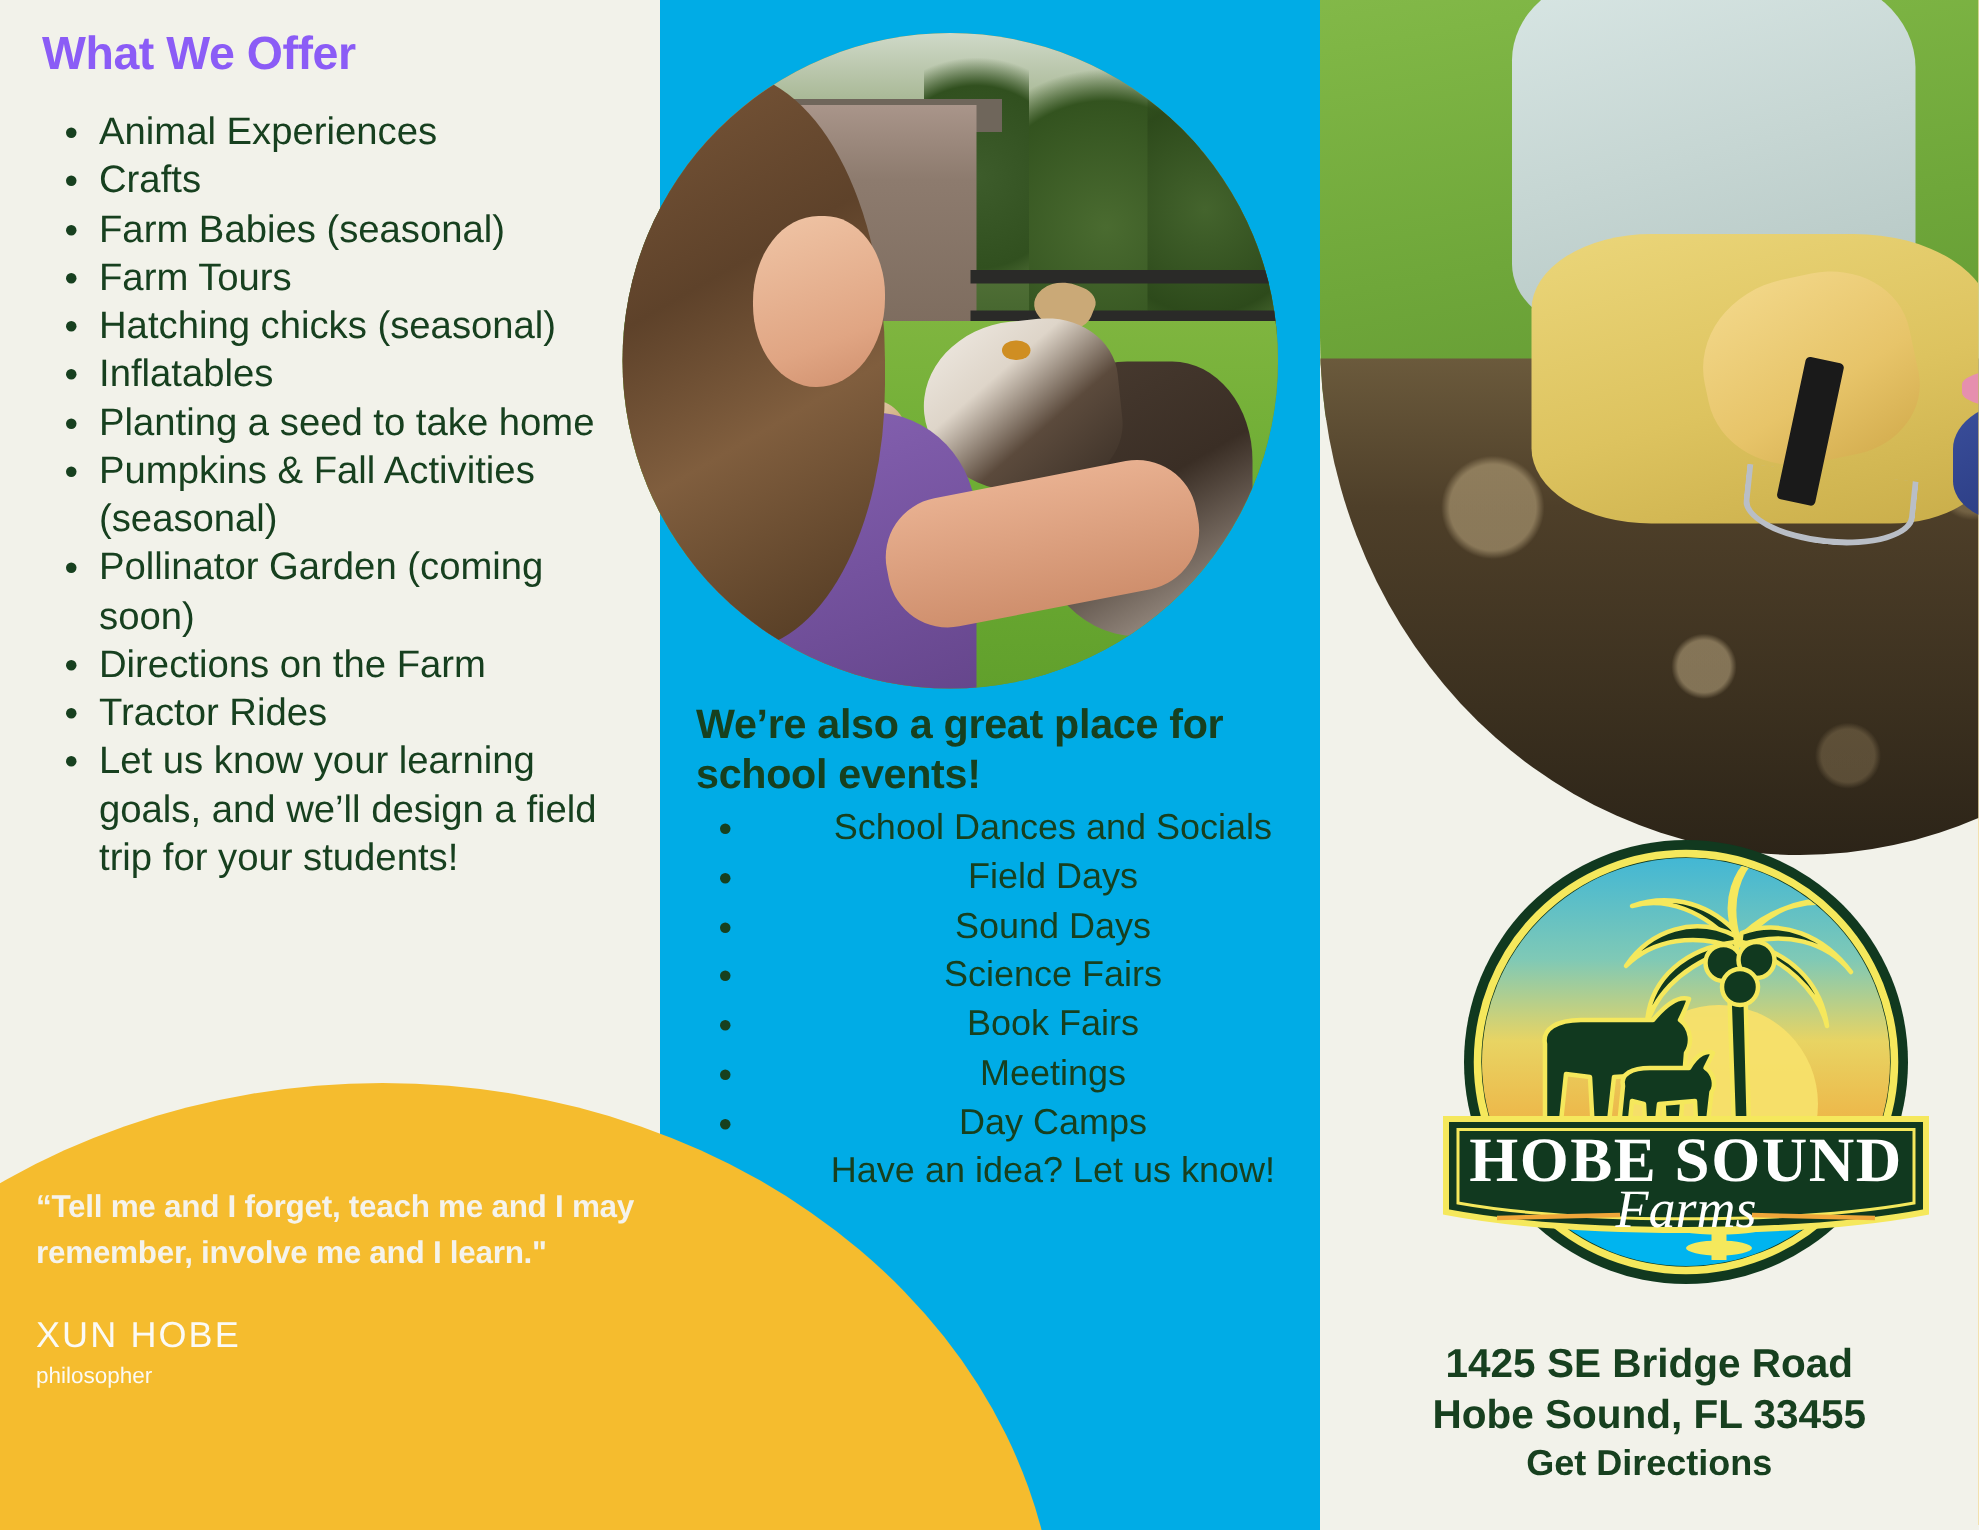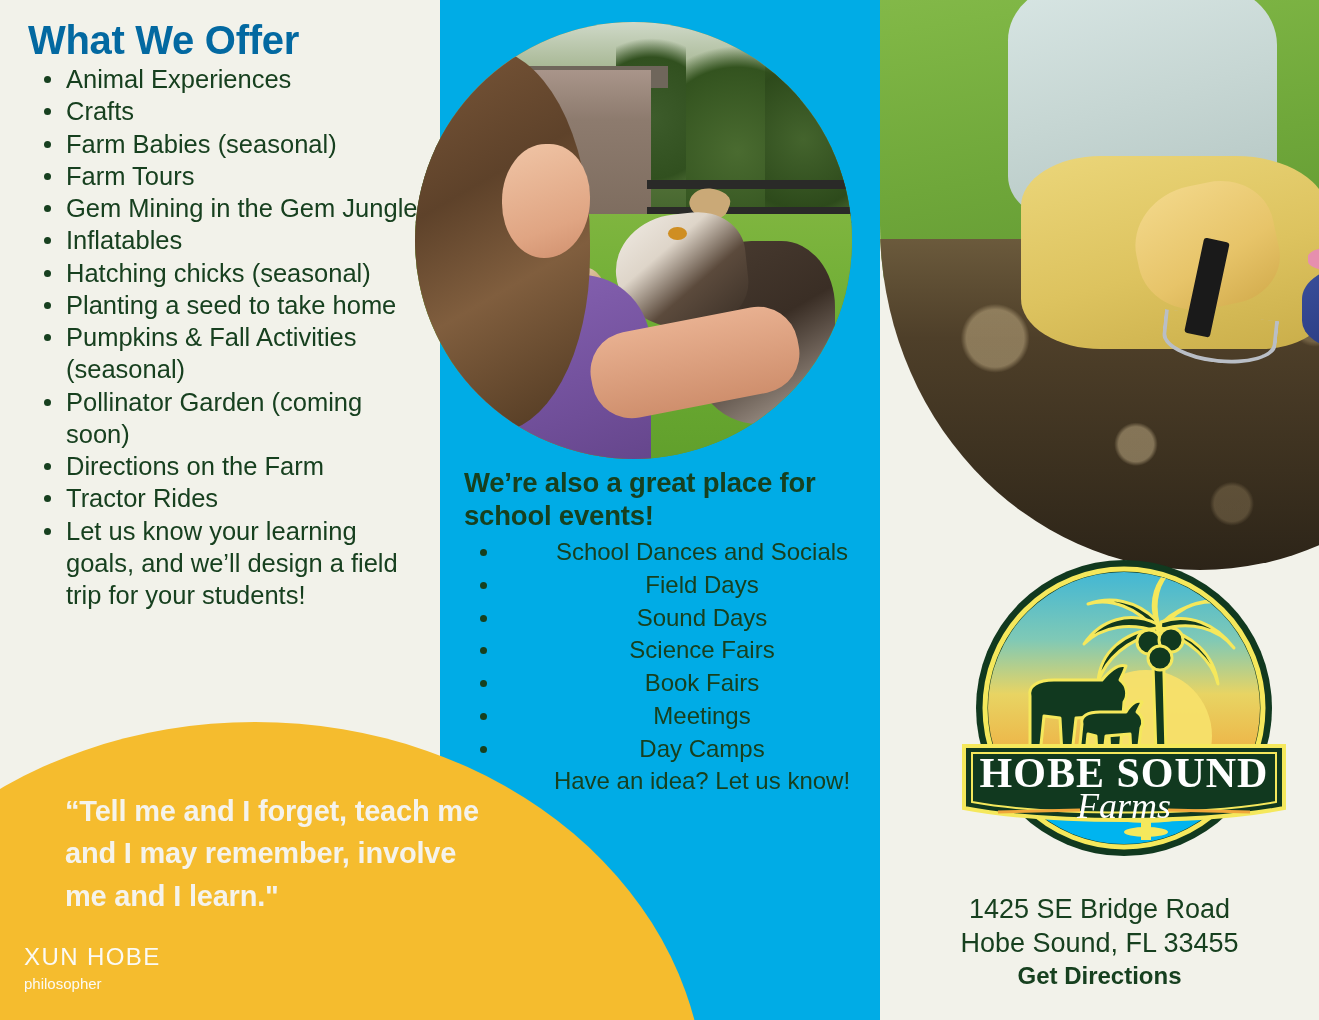--- a/index.html
+++ b/index.html
@@ -12,22 +12,22 @@
   .page { position:relative; width:1319px; height:1020px; overflow:hidden; background:#f2f2ea; }
 
   
   .col-left   { position:absolute; left:0;    top:0; width:440px;  height:1020px; background:#f2f2ea; }
   .col-mid    { position:absolute; left:440px;top:0; width:440px;  height:1020px; background:#00ace6; }
   .col-right  { position:absolute; left:880px;top:0; width:439px;  height:1020px; background:#f2f2ea; }
 
   
   .offer-wrap { position:absolute; left:0; top:0; width:440px; padding:18px 22px 0 22px; z-index:6; }
   h2.offer-title {
-    font-size:40px; font-weight:bold; color:#0369a1; letter-spacing:-0.3px;
-    margin:0 0 0 6px;
+    font-size:31px; font-weight:bold; color:#8b5cf6; letter-spacing:-0.3px;
+    margin:0 0 18px 6px;
   }
   ul.offer-list { list-style:none; color:#17401f; font-size:25.5px; line-height:1.265; }
   ul.offer-list li {
     position:relative; padding-left:44px; margin-bottom:0px;
   }
   ul.offer-list li::before {
     content:""; position:absolute; left:22px; top:13px;
     width:7px; height:7px; border-radius:50%; background:#17401f;
   }
 
@@ -37,21 +37,21 @@
     width:900px; height:760px;
     border-radius:50%;
     background:#f5bc2e;
     z-index:7;
   }
   .quote-content {
     position:absolute; left:0; top:790px; width:520px;
     padding:0 24px; z-index:8; color:#f5f3ec;
   }
   .quote-text {
-    font-size:29px; font-weight:bold; line-height:1.46; letter-spacing:-0.2px;margin-left:41px;
+    font-size:21px; font-weight:bold; line-height:1.46; letter-spacing:-0.2px;
   }
   .quote-author {
     margin-top:26px; font-size:24px; letter-spacing:1.4px; color:#fbfaf5; font-weight:400;
   }
   .quote-role { margin-top:4px; font-size:15px; color:#fbfaf5; }
 
   
   .goat-photo {
     position:absolute; left:415px; top:22px; width:437px; height:437px;
     border-radius:50%; overflow:hidden; z-index:5;
@@ -163,21 +163,21 @@
     background:#1a1a1a; border-radius:3px; transform:rotate(12deg); }
   .kp-tine { position:absolute; left:44%; top:63%; width:18%; height:7%;
     border-bottom:4px solid #b9bec6; border-left:4px solid #b9bec6; border-right:4px solid #b9bec6;
     border-radius:0 0 50% 50%; transform:rotate(6deg); }
 
   
   .logo { position:absolute; left:960px; top:540px; width:328px; height:330px; z-index:9; }
   .logo svg { width:100%; height:100%; display:block; }
 
   .address { position:absolute; left:880px; top:892px; width:439px; text-align:center; z-index:9; }
-  .addr-line { font-size:27px; color:#17401f; line-height:1.26; }
+  .addr-line { font-size:27px; color:#17401f; line-height:1.26;font-weight:bold; }
   .get-dir { font-size:24px; color:#17401f; font-weight:bold; margin-top:2px; }
 </style>
 </head>
 <body>
 
 <div class="page">
 
   <div class="col-left"></div>
   <div class="col-mid"></div>
   <div class="col-right"></div>
@@ -219,23 +219,22 @@
     </div>
   </div>
 
   <div class="offer-wrap">
     <h2 class="offer-title">What We Offer</h2>
     <ul class="offer-list">
       <li>Animal Experiences</li>
       <li>Crafts</li>
       <li>Farm Babies (seasonal)</li>
       <li>Farm Tours</li>
-      <li>Gem Mining in the Gem Jungle</li>
+      <li>Hatching chicks (seasonal)</li>
       <li>Inflatables</li>
-      <li>Hatching chicks (seasonal)</li>
       <li>Planting a seed to take home</li>
       <li>Pumpkins &amp; Fall Activities (seasonal)</li>
       <li>Pollinator Garden (coming soon)</li>
       <li>Directions on the Farm</li>
       <li>Tractor Rides</li>
       <li>Let us know your learning goals, and we’ll design a field trip for your students!</li>
     </ul>
   </div>
 
   <div class="quote-circle"></div>

